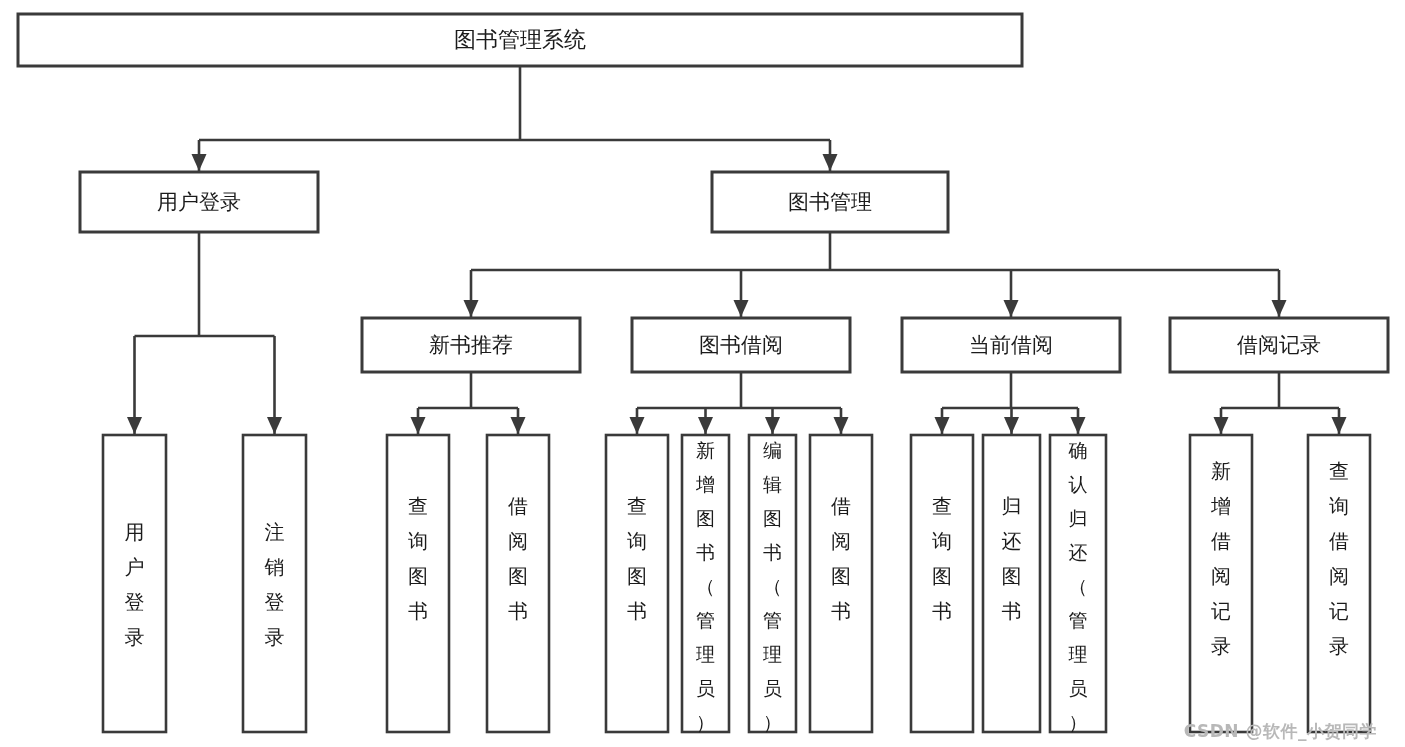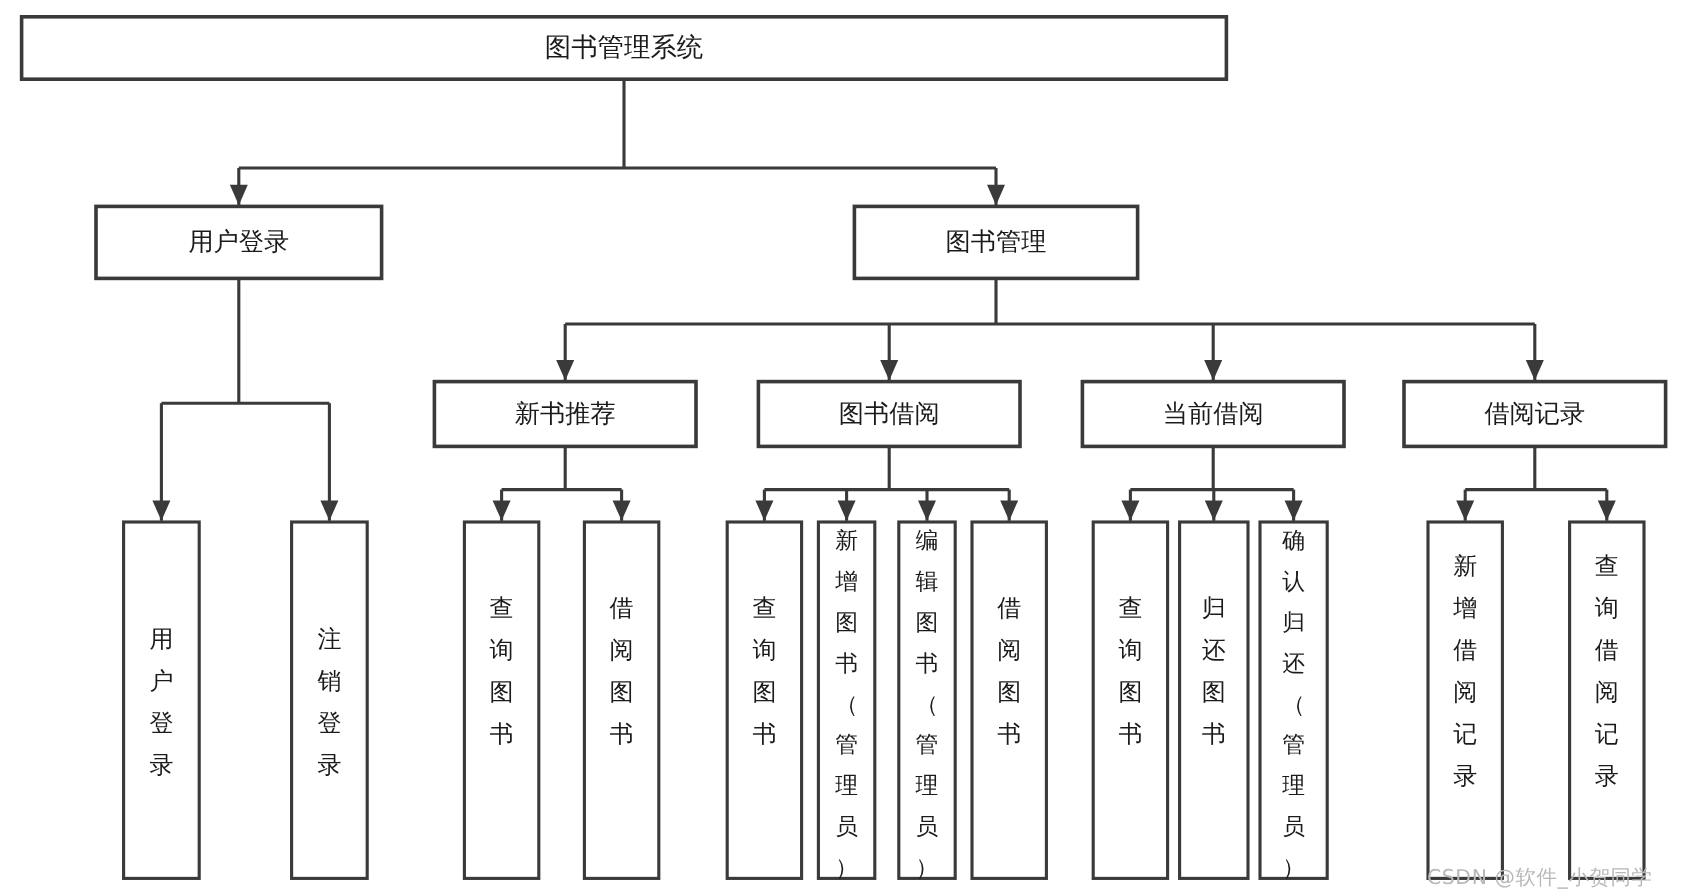--- a/index.html
+++ b/index.html
@@ -68,20 +68,21 @@
     position: absolute;
     right: 8px;
     bottom: 4px;
     font-family: "DejaVu Sans", "Liberation Sans", sans-serif;
     font-size: 17px;
     color: #b8b8b8;
     letter-spacing: 0.5px;
     white-space: nowrap;
     user-select: none;
     pointer-events: none;
+    font-weight: bold;
   }
 </style>
 </head>
 <body>
 
 <div id="diagram-root">
   <svg class="diagram" viewBox="0 0 1405 747" xmlns="http://www.w3.org/2000/svg">
     <g id="connectors-layer">
         <path d="M 520 66 L 520 140" class="connector"></path>
         <path d="M 199 140 L 830 140" class="connector"></path>

